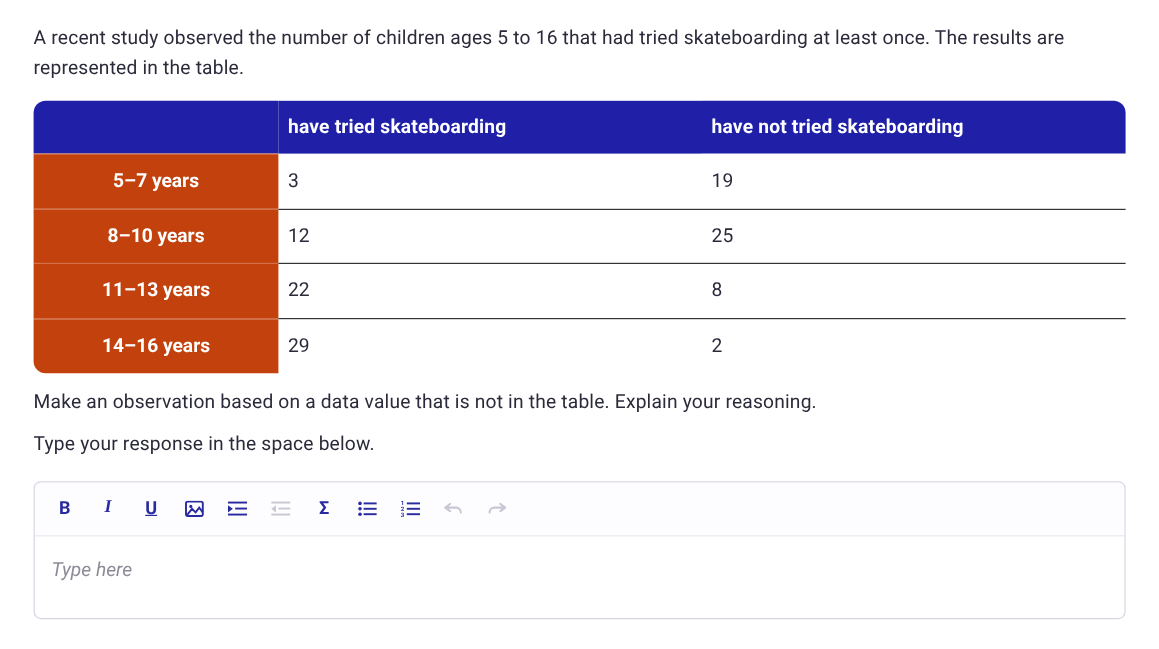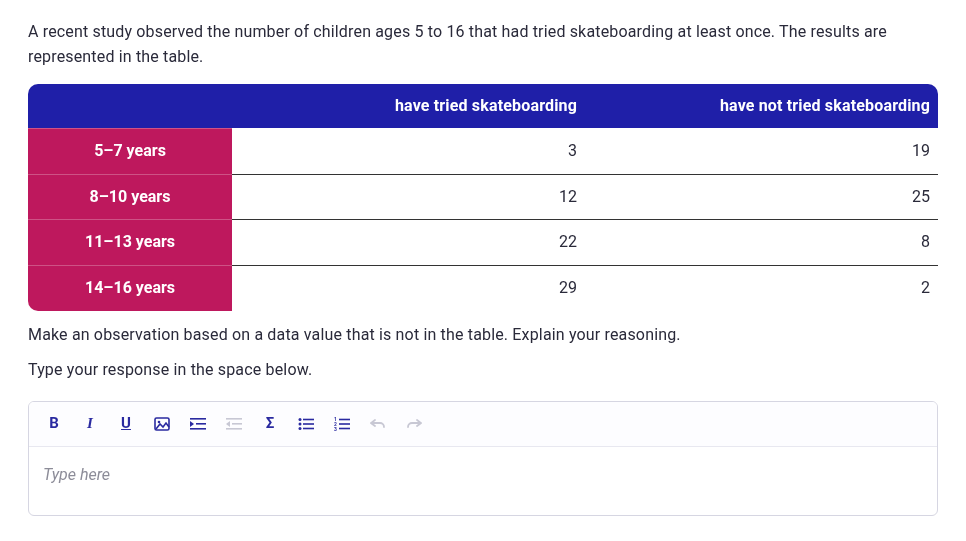--- a/index.html
+++ b/index.html
@@ -12,34 +12,34 @@
     line-height: 1.55;
     background: #fff;
     width: 966px;
   }
   .intro { margin-bottom: 14px; letter-spacing: 0.01em; }
   table {
     border-collapse: collapse;
     width: 100%;
     margin-bottom: 12px;
   }
-  th, td { text-align: right; padding: 10px 8px; }
+  th, td { text-align: left; padding: 10px 8px; }
   thead th {
     background: #1f1fa8;
     color: #fff;
     font-weight: 700;
     letter-spacing: 0.01em;
   }
   thead th.corner {
     background: #1f1fa8;
     border-top-left-radius: 10px;
   }
   thead th:last-child { border-top-right-radius: 10px; }
   tbody th {
-    background: #be185d;
+    background: #c2410c;
     color: #fff;
     font-weight: 700;
     text-align: center;
     border-top: 1px solid rgba(255,255,255,0.25);
   }
   tbody tr:last-child th { border-bottom-left-radius: 10px; }
   tbody td {
     border-bottom: 1px solid #333;
     padding: 10px 8px;
     font-size: 16px;

